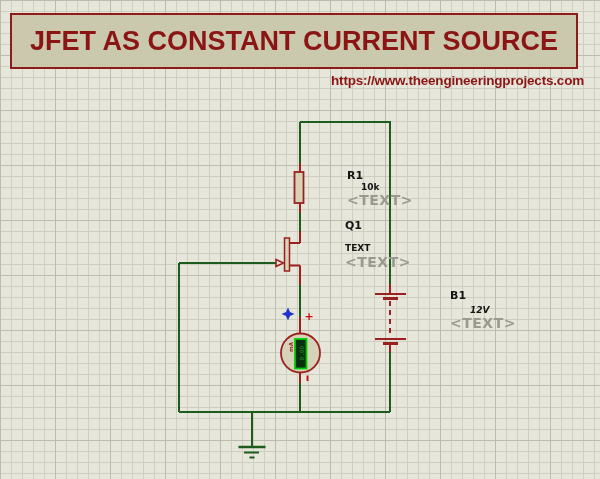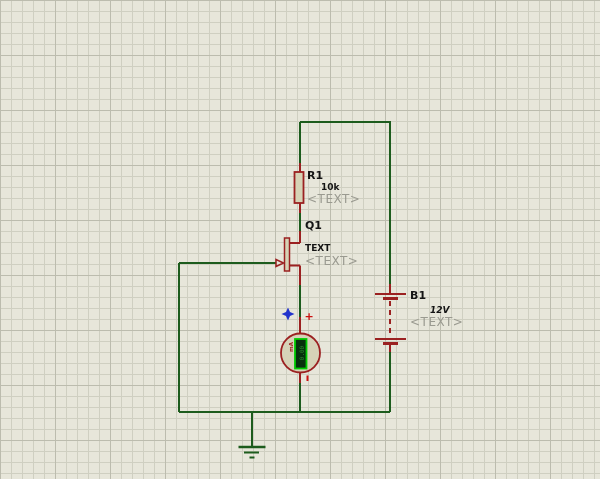--- a/index.html
+++ b/index.html
@@ -22,30 +22,34 @@
   .banner-title{
     font-family:"Liberation Sans",sans-serif;
     font-weight:bold;font-size:27px;color:#8b1414;letter-spacing:0px;white-space:nowrap;
   }
   .url-text{
     position:absolute;top:73px;right:16px;
     font-family:"Liberation Sans",sans-serif;
     font-weight:bold;font-size:13.5px;color:#8b1414;letter-spacing:-0.2px;white-space:nowrap;
   }
   svg.circuit{position:absolute;left:0;top:0;}
-  .lbl{position:absolute;line-height:1;white-space:nowrap;}
+  .lbl{position:absolute;line-height:1;white-space:nowrap;margin-left:40px;}
   .ref{font-size:11px;font-weight:bold;color:#141414;}
   .val{font-size:9px;font-weight:bold;color:#141414;}
-  .ph{font-size:12px;font-weight:normal;color:#9a9a90;letter-spacing:0.5px;}
+  .ph{font-size:14px;font-weight:bold;color:#9a9a90;letter-spacing:0.5px;}
 </style>
 </head>
 <body>
 
 <div class="root">
 
+  <div class="banner">
+    <div class="banner-title">JFET AS CONSTANT CURRENT SOURCE</div>
+  </div>
+  <div class="url-text">https://www.theengineeringprojects.com</div>
 
   <svg class="circuit" width="600" height="479" viewBox="0 0 600 479">
 
     <g stroke="#1d5c1d" stroke-width="2" fill="none">
       <path d="M300 122 H390 V284"></path>
       <path d="M390 352 V412"></path>
       <path d="M300 122 V163"></path>
       <path d="M300 213 V231"></path>
       <path d="M300 285 V317"></path>
       <path d="M300 383 V412"></path>

